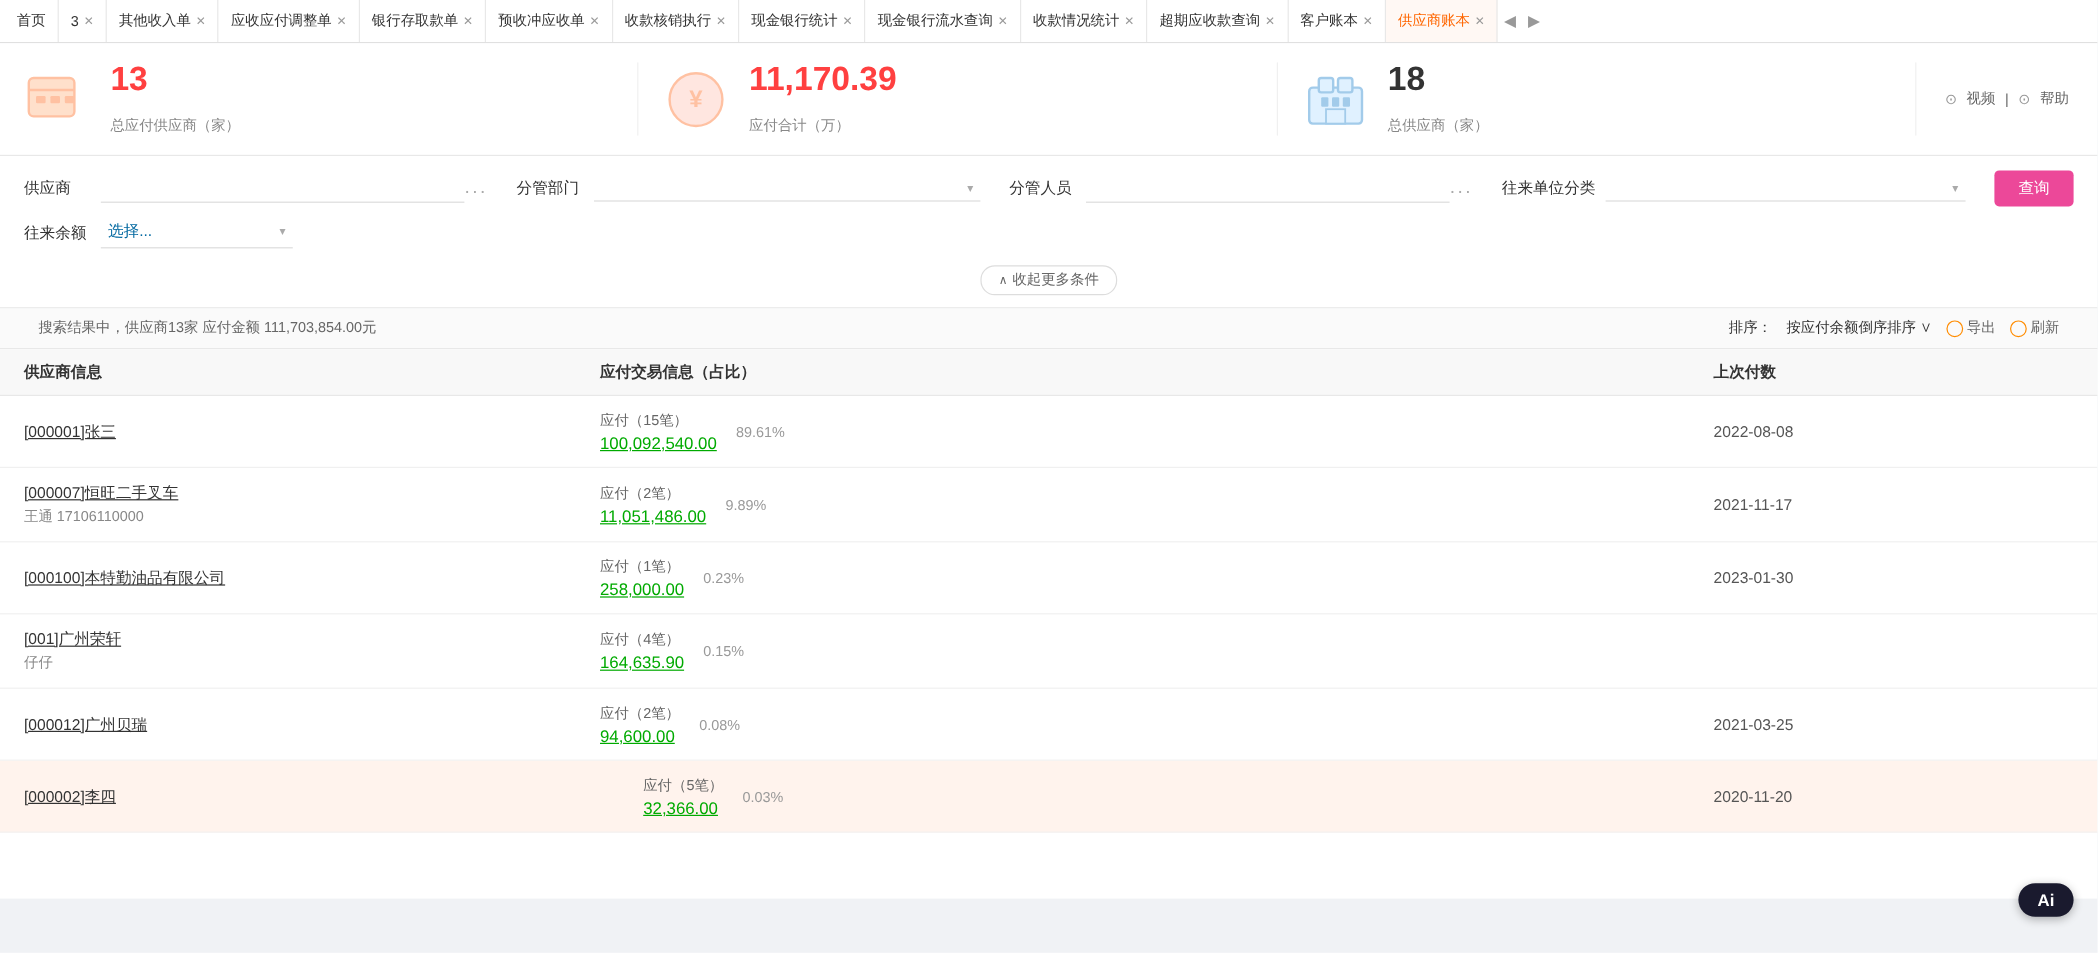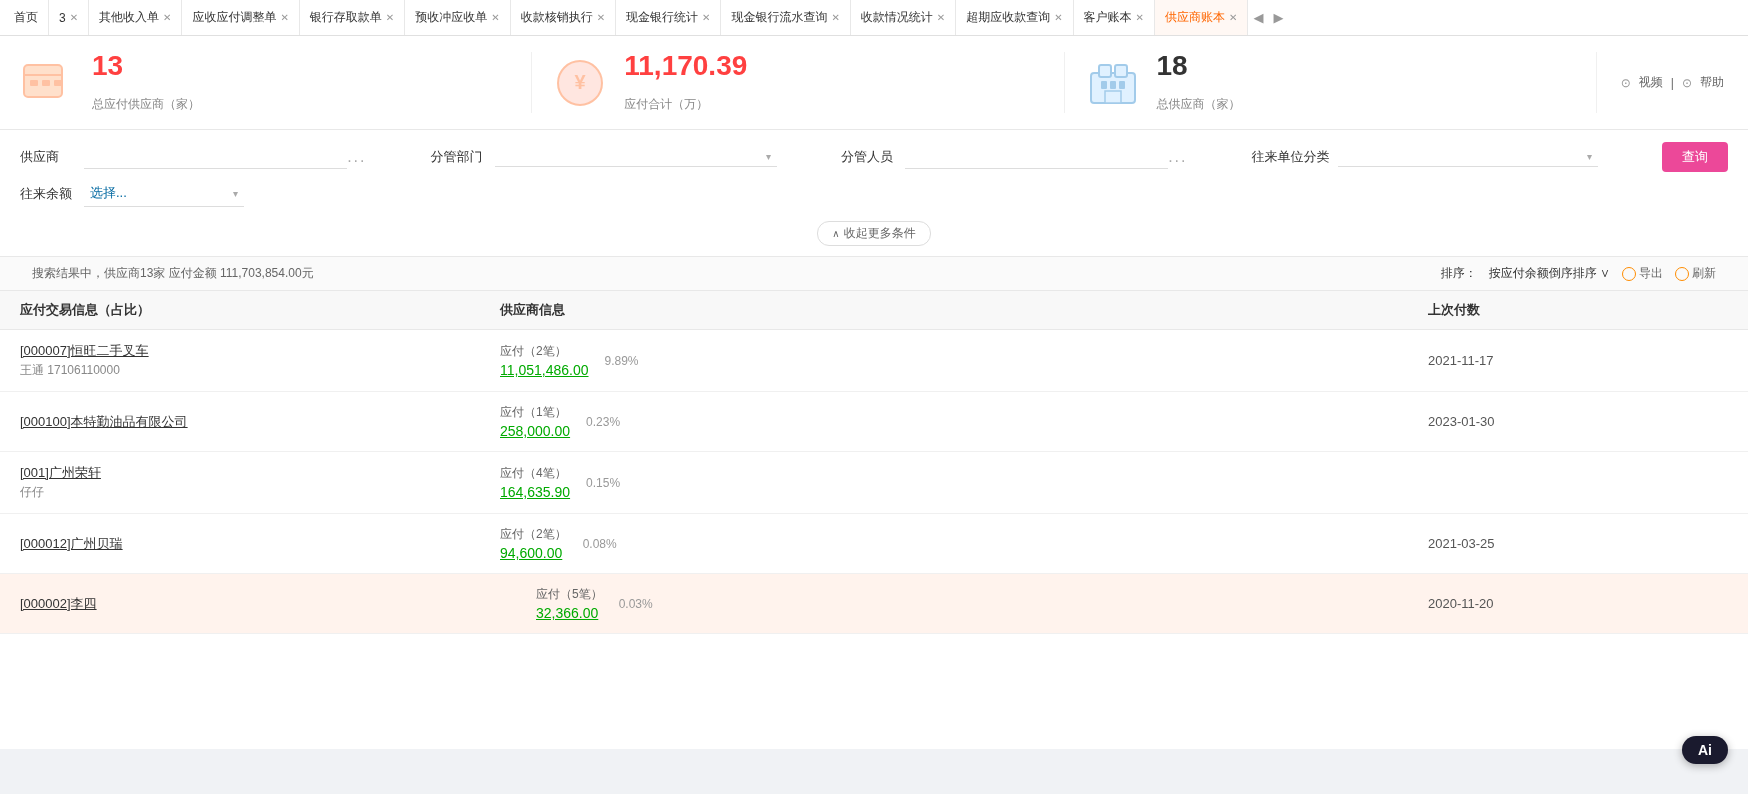--- a/index.html
+++ b/index.html
@@ -103,21 +103,20 @@
     .filter-area {
       background: #fff;
       padding: 12px 20px 8px;
       border-bottom: 1px solid #e8e8e8;
     }
     .filter-row {
       display: flex;
       align-items: center;
       margin-bottom: 8px;
       flex-wrap: nowrap;
-      gap: 40px;
     }
     .filter-item {
       display: flex;
       align-items: center;
       margin-right: 24px;
       flex: 1;
     }
     .filter-label {
       font-size: 13px;
       color: #333;
@@ -407,26 +406,41 @@
       </span>
       <span class="action-btn">
         <span class="icon-circle" style="border-color:#ff8c00;"></span>
         <span>刷新</span>
       </span>
     </div>
   </div>
 
   <div class="table-area">
     <div class="table-header">
+      <div>供应商信息</div>
       <div>应付交易信息（占比）</div>
-      <div>供应商信息</div>
       <div>上次付数</div>
     </div>
     <div class="main-content">
 
+      <div class="table-row">
+        <div>
+          <div class="supplier-link">[000001]张三</div>
+        </div>
+        <div class="tx-cell">
+          <div class="tx-inner">
+            <span class="tx-label">应付（15笔）</span>
+            <span class="tx-amount">100,092,540.00</span>
+          </div>
+          <span class="tx-percent">89.61%</span>
+        </div>
+        <div>
+          <span class="last-pay-date">2022-08-08</span>
+        </div>
+      </div>
 
       <div class="table-row">
         <div>
           <div class="supplier-link">[000007]恒旺二手叉车</div>
           <div class="supplier-sub">王通  17106110000</div>
         </div>
         <div class="tx-cell">
           <div class="tx-inner">
             <span class="tx-label">应付（2笔）</span>
             <span class="tx-amount">11,051,486.00</span>

